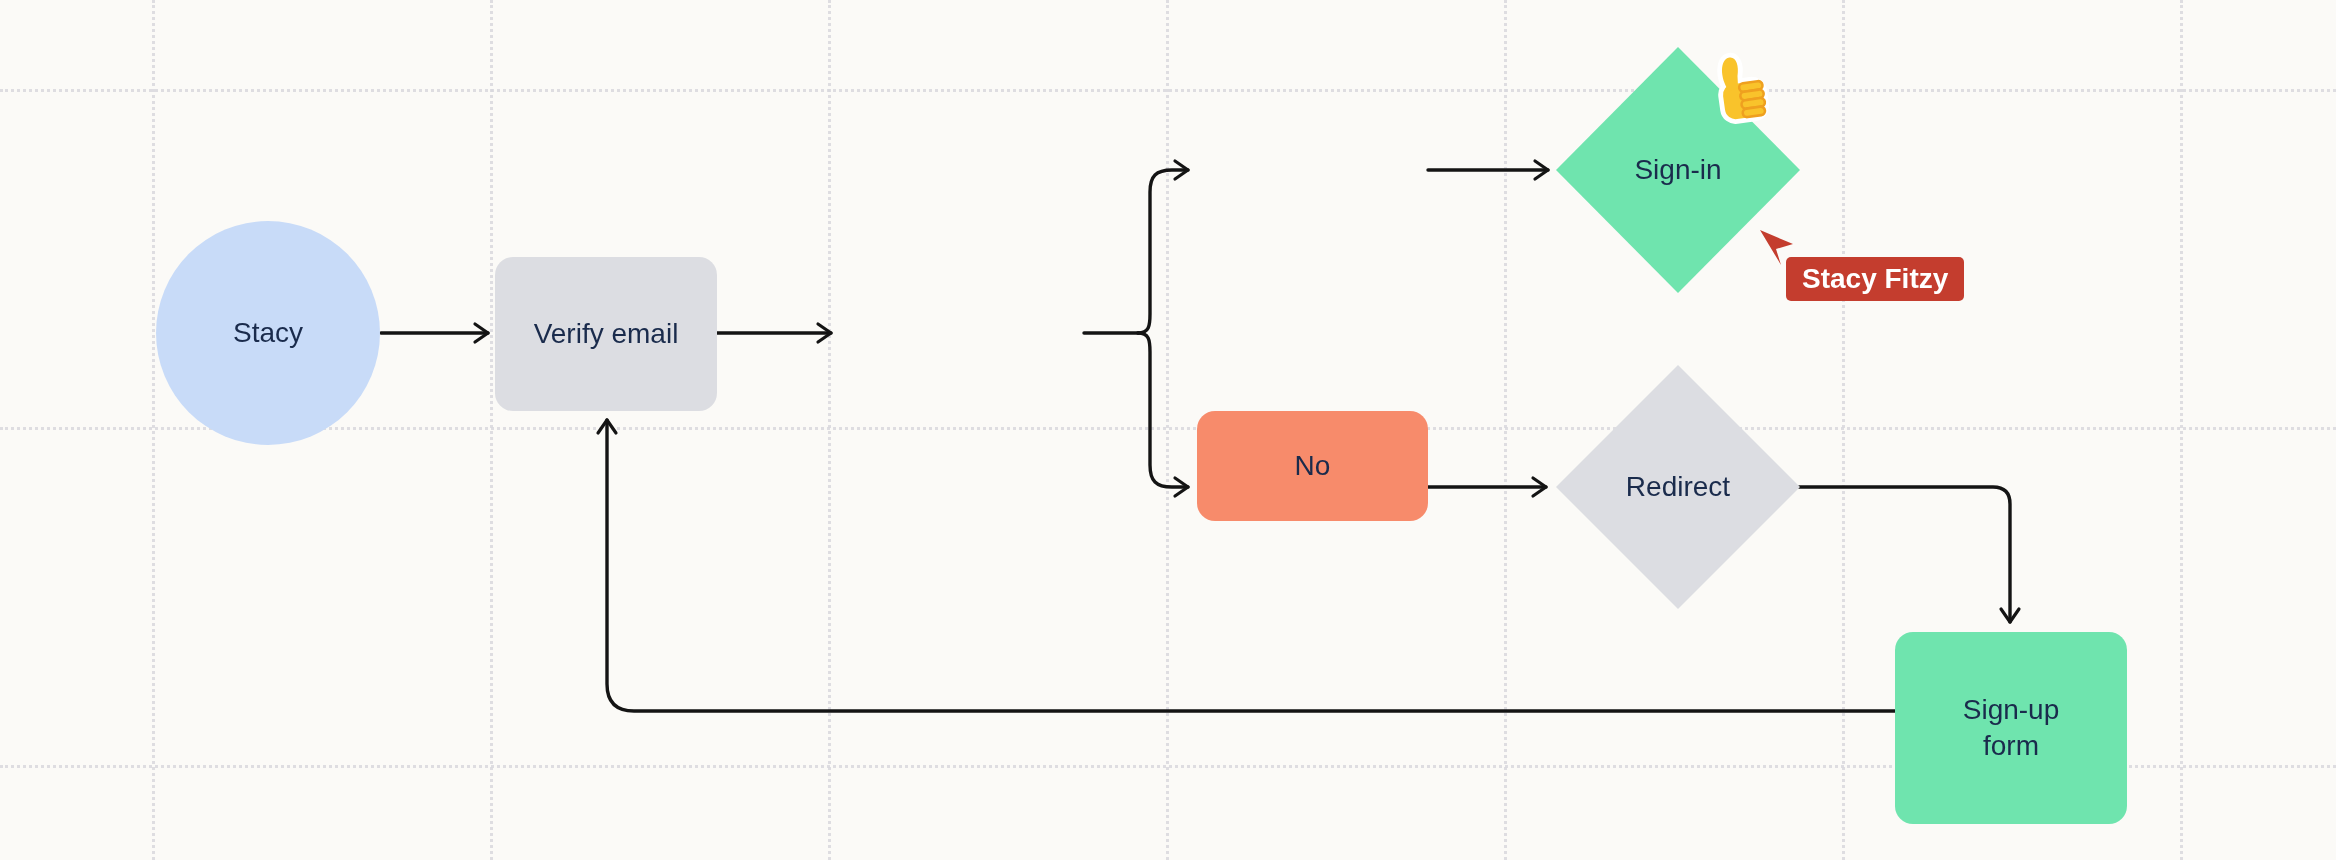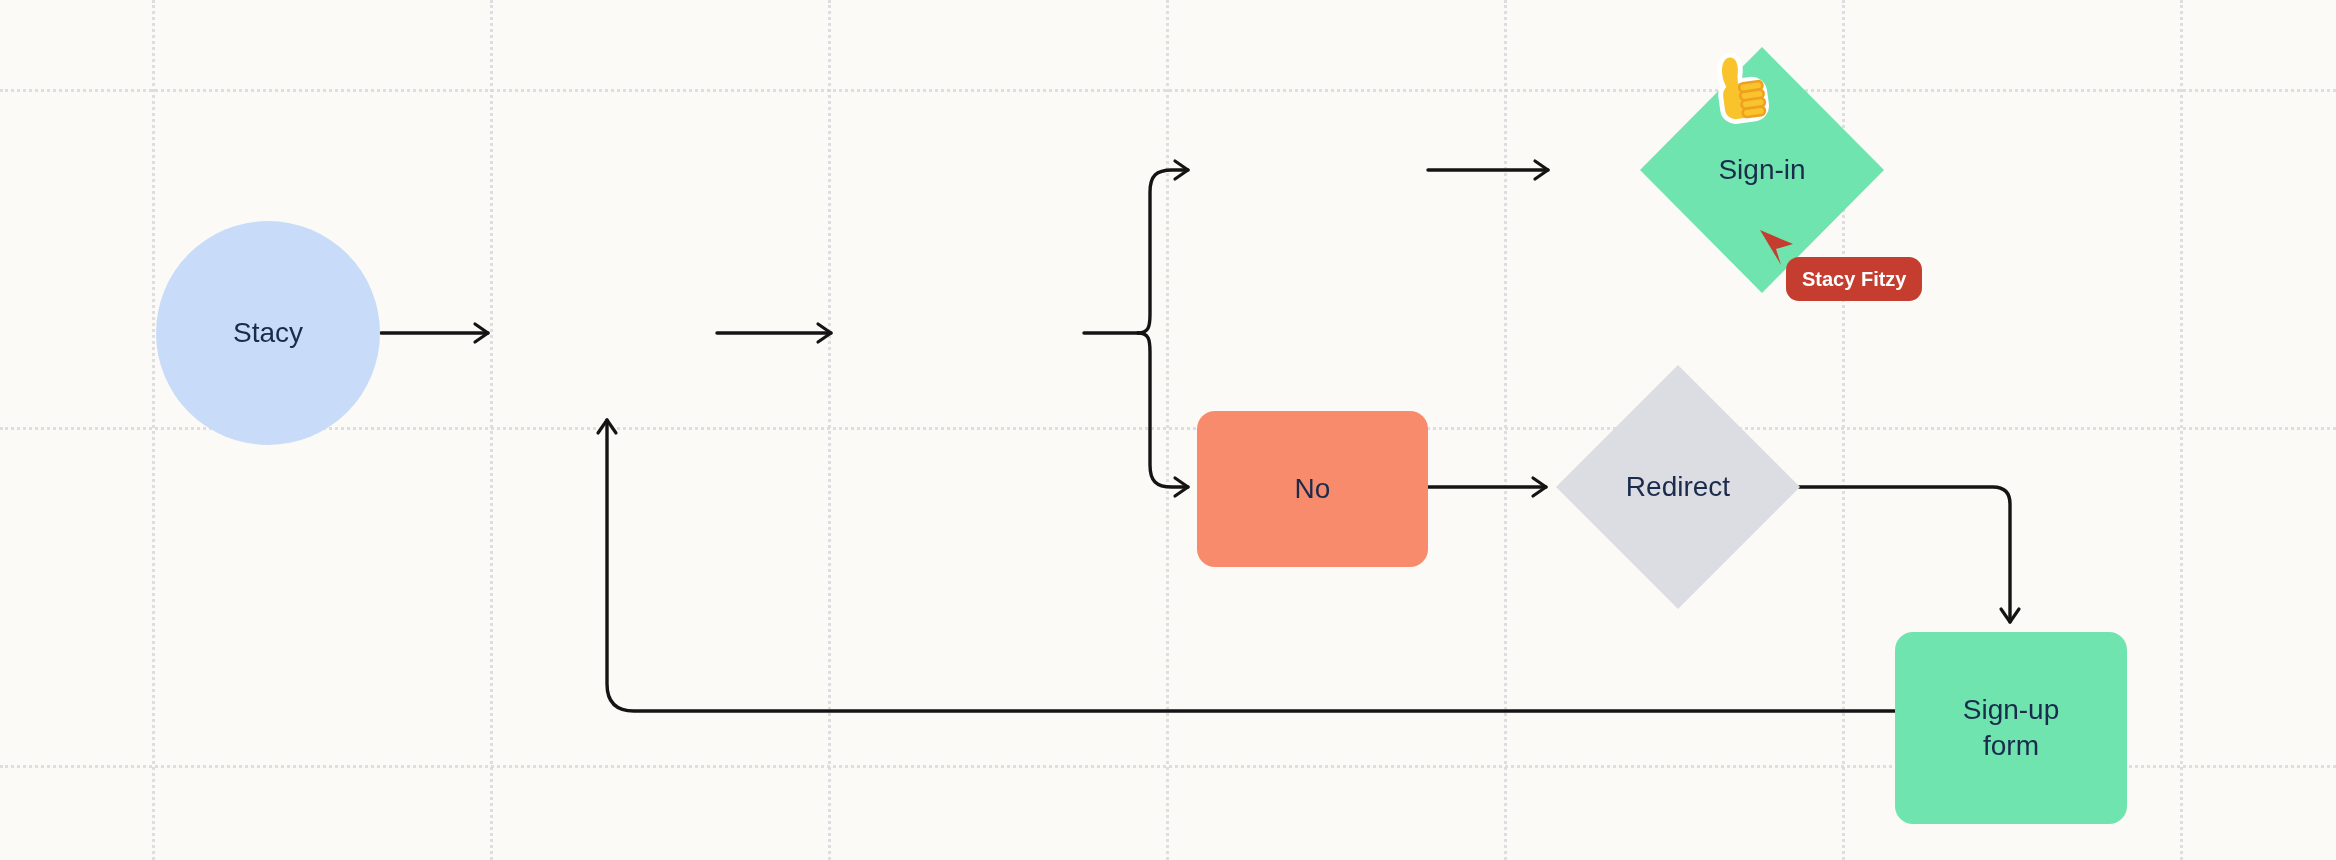--- a/index.html
+++ b/index.html
@@ -21,21 +21,21 @@
   .circle{border-radius:50%;}
   .diamond{clip-path:polygon(50% 0%,100% 50%,50% 100%,0% 50%);}
   
   #edges{position:absolute;left:0;top:0;}
   .edge{fill:none;stroke:#141414;stroke-width:3.4;stroke-linecap:round;stroke-linejoin:round;}
   .edge-head{fill:none;stroke:#141414;stroke-width:3.2;stroke-linecap:round;stroke-linejoin:round;}
   
   #cursor-pointer{position:absolute;left:1757px;top:228px;}
   #cursor-label{
     position:absolute;left:1786px;top:257px;height:44px;display:flex;align-items:center;
-    padding:0 16px;border-radius:13px;color:#FFFFFF;font-size:20px;font-weight:700;white-space:nowrap;
+    padding:0 16px;border-radius:5px;color:#FFFFFF;font-size:28px;font-weight:700;white-space:nowrap;
   }
   
   #sticker{position:absolute;left:1710px;top:46px;}
 </style>
 </head>
 <body>
 
 <div id="canvas">
 
   <div class="grid-v" style="left:152px"></div>
@@ -63,28 +63,31 @@
     <path class="edge" marker-end="url(#arrow)" d="M1428 170 L1548 170"></path>
     <path class="edge" marker-end="url(#arrow)" d="M1428 487 L1546 487"></path>
     <path class="edge" marker-end="url(#arrow)" d="M1799 487 L1993 487 Q2010 487 2010 504 L2010 622"></path>
     <path class="edge" marker-end="url(#arrow)" d="M1895 711 L634 711 Q607 711 607 684 L607 420"></path>
   </svg>
 
   <div class="node circle" style="left: 156px; top: 221px; width: 224px; height: 224px; background-color: rgb(200, 219, 248);">
     <span class="lbl">Stacy</span>
   </div>
 
+  <div class="node rect" style="left: 495px; top: 257px; width: 222px; height: 154px; background-color: rgb(220, 221, 226);">
+    <span class="lbl">Verify email</span>
+  </div>
 
 
 
-  <div class="node rect" style="left: 1197px; top: 411px; width: 231px; height: 156px; background-color: rgb(247, 139, 107);">
+  <div class="node rect" style="left: 1197px; top: 411px; width: 231px; height: 110px; background-color: rgb(247, 139, 107);">
     <span class="lbl">No</span>
   </div>
 
-  <div class="node diamond" style="left: 1640px; top: 47px; width: 244px; height: 246px; background-color: rgb(111, 228, 174);">
+  <div class="node diamond" style="left: 1556px; top: 47px; width: 244px; height: 246px; background-color: rgb(111, 228, 174);">
     <span class="lbl">Sign-in</span>
   </div>
 
   <div class="node diamond" style="left: 1556px; top: 365px; width: 244px; height: 244px; background-color: rgb(220, 221, 226);">
     <span class="lbl">Redirect</span>
   </div>
 
   <div class="node rect" style="left: 1895px; top: 632px; width: 232px; height: 192px; background-color: rgb(111, 228, 174);">
     <span class="lbl" style="width:140px">Sign-up form</span>
   </div>

